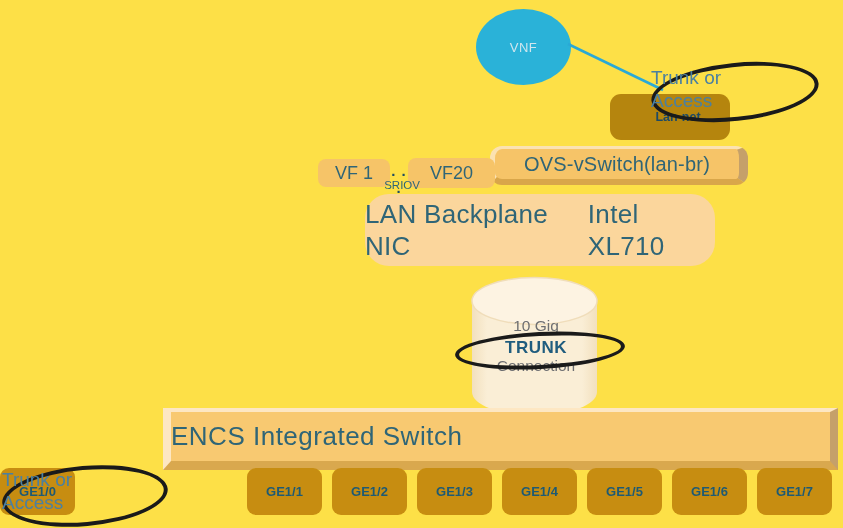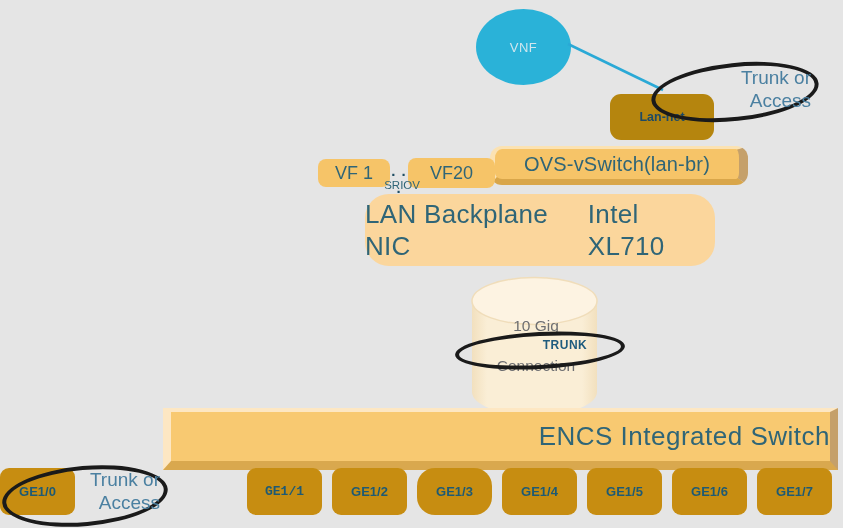--- a/index.html
+++ b/index.html
@@ -1,28 +1,28 @@
 <!DOCTYPE html>
 <html><head>
 <meta charset="utf-8">
 <style>
   html,body{margin:0;padding:0;background:#ffffff;}
   body{font-family:"Liberation Sans","DejaVu Sans",sans-serif;}
-  #canvas{position:relative;width:843px;height:528px;background:#e5e5e5;overflow:hidden;}
+  #canvas{position:relative;width:843px;height:528px;background:#fde047;overflow:hidden;}
   .abs{position:absolute;}
   .svg-layer{position:absolute;left:0;top:0;pointer-events:none;}
 
   
   .vnf{left:476px;top:9px;width:95px;height:76px;border-radius:50%;
        background:#2ab2d8;display:flex;align-items:center;justify-content:center;}
   .vnf span{color:#cfe6ee;font-size:13px;letter-spacing:.5px;}
 
   
   .gold{background:#b9860e;border-radius:11px;display:flex;align-items:center;justify-content:center;}
-  .lan-net{left:610px;top:94px;width:104px;height:46px;background:#b5850e;z-index:2;}
+  .lan-net{left:610px;top:94px;width:104px;height:46px;background:#b5850e;z-index:2;padding-left:16px;}
   .lan-net span{color:#1d4a66;font-weight:bold;font-size:12.5px;}
 
   
   .ovs{left:490px;top:146px;width:258px;height:39px;box-sizing:border-box;
        background:#f6c468;border-radius:12px;z-index:2;
        border-top:3px solid #fbe2b2;border-left:5px solid #fbe2b2;
        border-right:9px solid #c5a06a;border-bottom:6px solid #d9a64a;
        display:flex;align-items:center;justify-content:center;}
   .ovs span{color:#2f6577;font-size:20px;letter-spacing:.2px;}
 
@@ -36,45 +36,45 @@
   .sriov{left:372px;top:179px;width:48px;text-align:right;color:#2f6577;font-size:11.5px;z-index:3;}
 
   
   .nic{left:365px;top:194px;width:350px;height:72px;border-radius:24px;background:#fbd69c;
        display:flex;flex-direction:row;align-items:center;justify-content:center;z-index:2;}
   .nic div{color:#2f6577;font-size:26px;line-height:32px;letter-spacing:.3px;}
 
   
   .cyl-text{left:472px;width:128px;text-align:center;z-index:3;}
   .cyl-gray{color:#6d6e71;font-size:15.5px;}
-  .cyl-trunk{color:#1f5c7e;font-size:12px;font-weight:600;letter-spacing:.5px;padding-left:29px;}
+  .cyl-trunk{color:#1f5c7e;font-size:17px;font-weight:600;letter-spacing:.5px;}
 
   
   .encs{left:163px;top:408px;width:675px;height:62px;box-sizing:border-box;
         background:#f8c971;z-index:2;
         border-top:4px solid #fde7c3;border-left:8px solid #fde7c3;
         border-right:8px solid #c5a06a;border-bottom:9px solid #d9a84e;
-        display:flex;align-items:center;justify-content:flex-end;padding-left:32px;}
+        display:flex;align-items:center;justify-content:flex-start;}
   .encs span{color:#2f6577;font-size:26px;letter-spacing:.5px;}
 
   
   .port{top:468px;width:75px;height:47px;background:#c78d11;border-radius:9px;
         display:flex;align-items:center;justify-content:center;z-index:2;text-align:right;}
   .port span{color:#1e5a74;font-size:13px;font-weight:600;}
-  .port:nth-of-type(1){left:162px;} .p1{left:247px;font-family:Liberation Mono, monospace;} .p2{left:332px;} .p3{left:417px;border-radius:18px;}
+  .port:nth-of-type(1){left:162px;} .p1{left:247px;} .p2{left:332px;} .p3{left:417px;}
   .p4{left:502px;} .p5{left:587px;} .p6{left:672px;} .p7{left:757px;}
 
   
   .oval{border:4px solid #1a1a1a;border-radius:50%;background:transparent;z-index:5;}
   .oval-top{left:651px;top:63px;width:160px;height:50px;transform:rotate(-6deg);}
   .oval-bottom{left:2px;top:466px;width:158px;height:52px;transform:rotate(-5deg);}
   .oval-trunk{left:455px;top:332px;width:162px;height:29px;transform:rotate(-3deg);}
 
   
-  .annot{z-index:6;text-align:right;color:#4b80a1;font-size:19px;line-height:23px;}
+  .annot{z-index:6;text-align:left;color:#4b80a1;font-size:19px;line-height:23px;}
   .annot-top{left:651px;top:66px;width:160px;}
   .annot-bottom{left:2px;top:468px;width:158px;}
 </style>
 </head>
 <body>
 
 <div id="canvas">
 
   <svg class="svg-layer" width="843" height="528" style="z-index:1">
     <defs>

